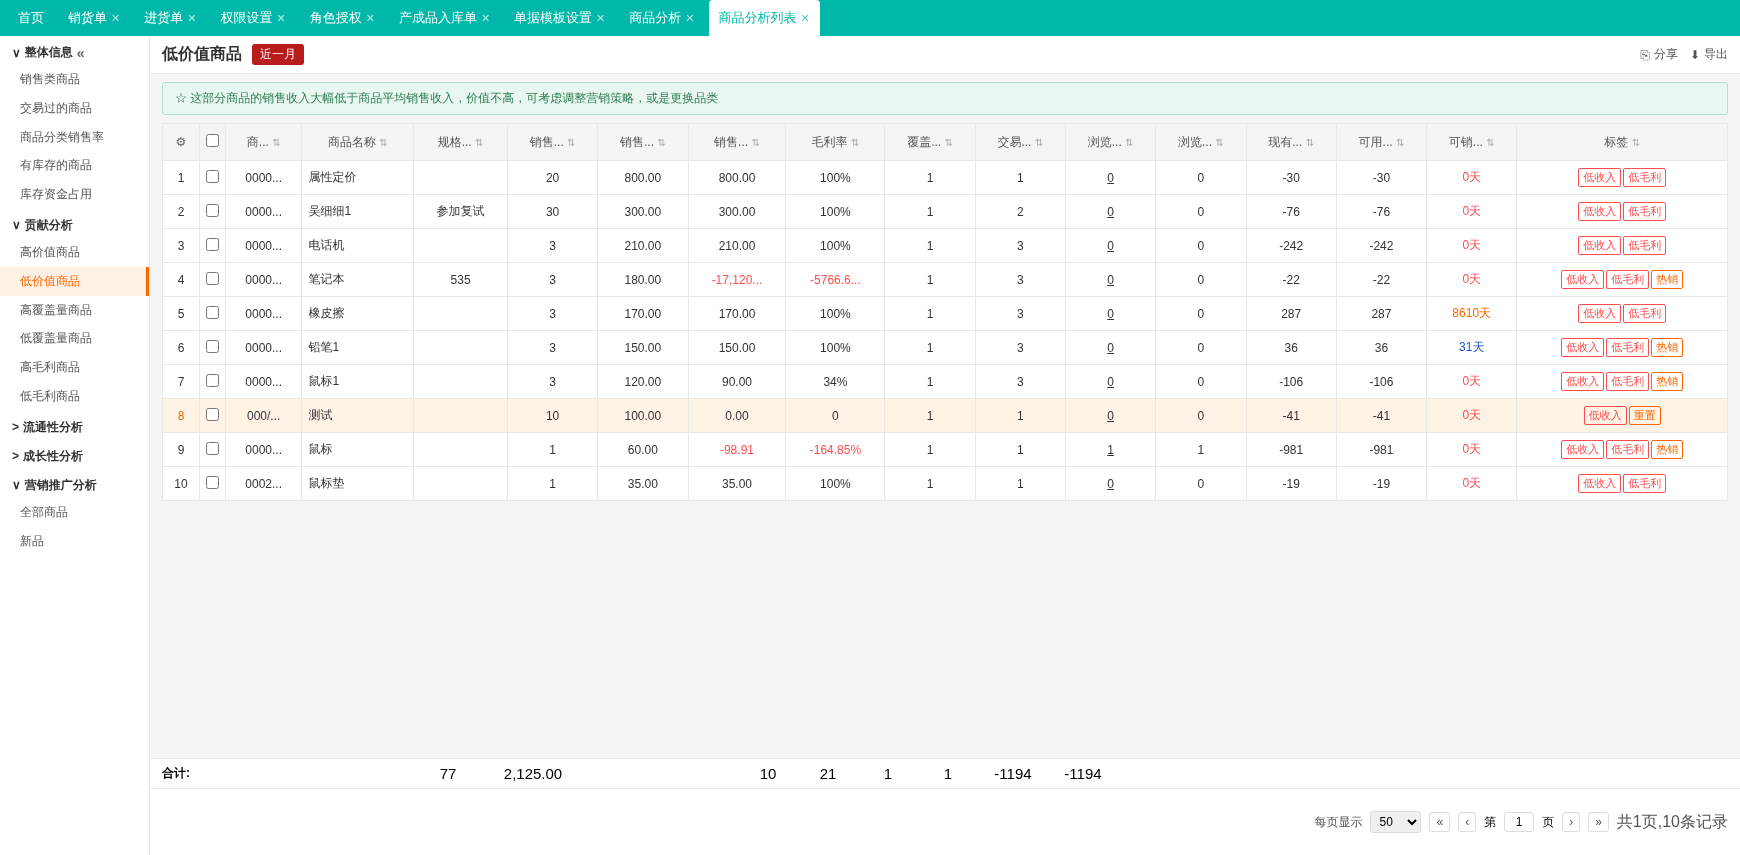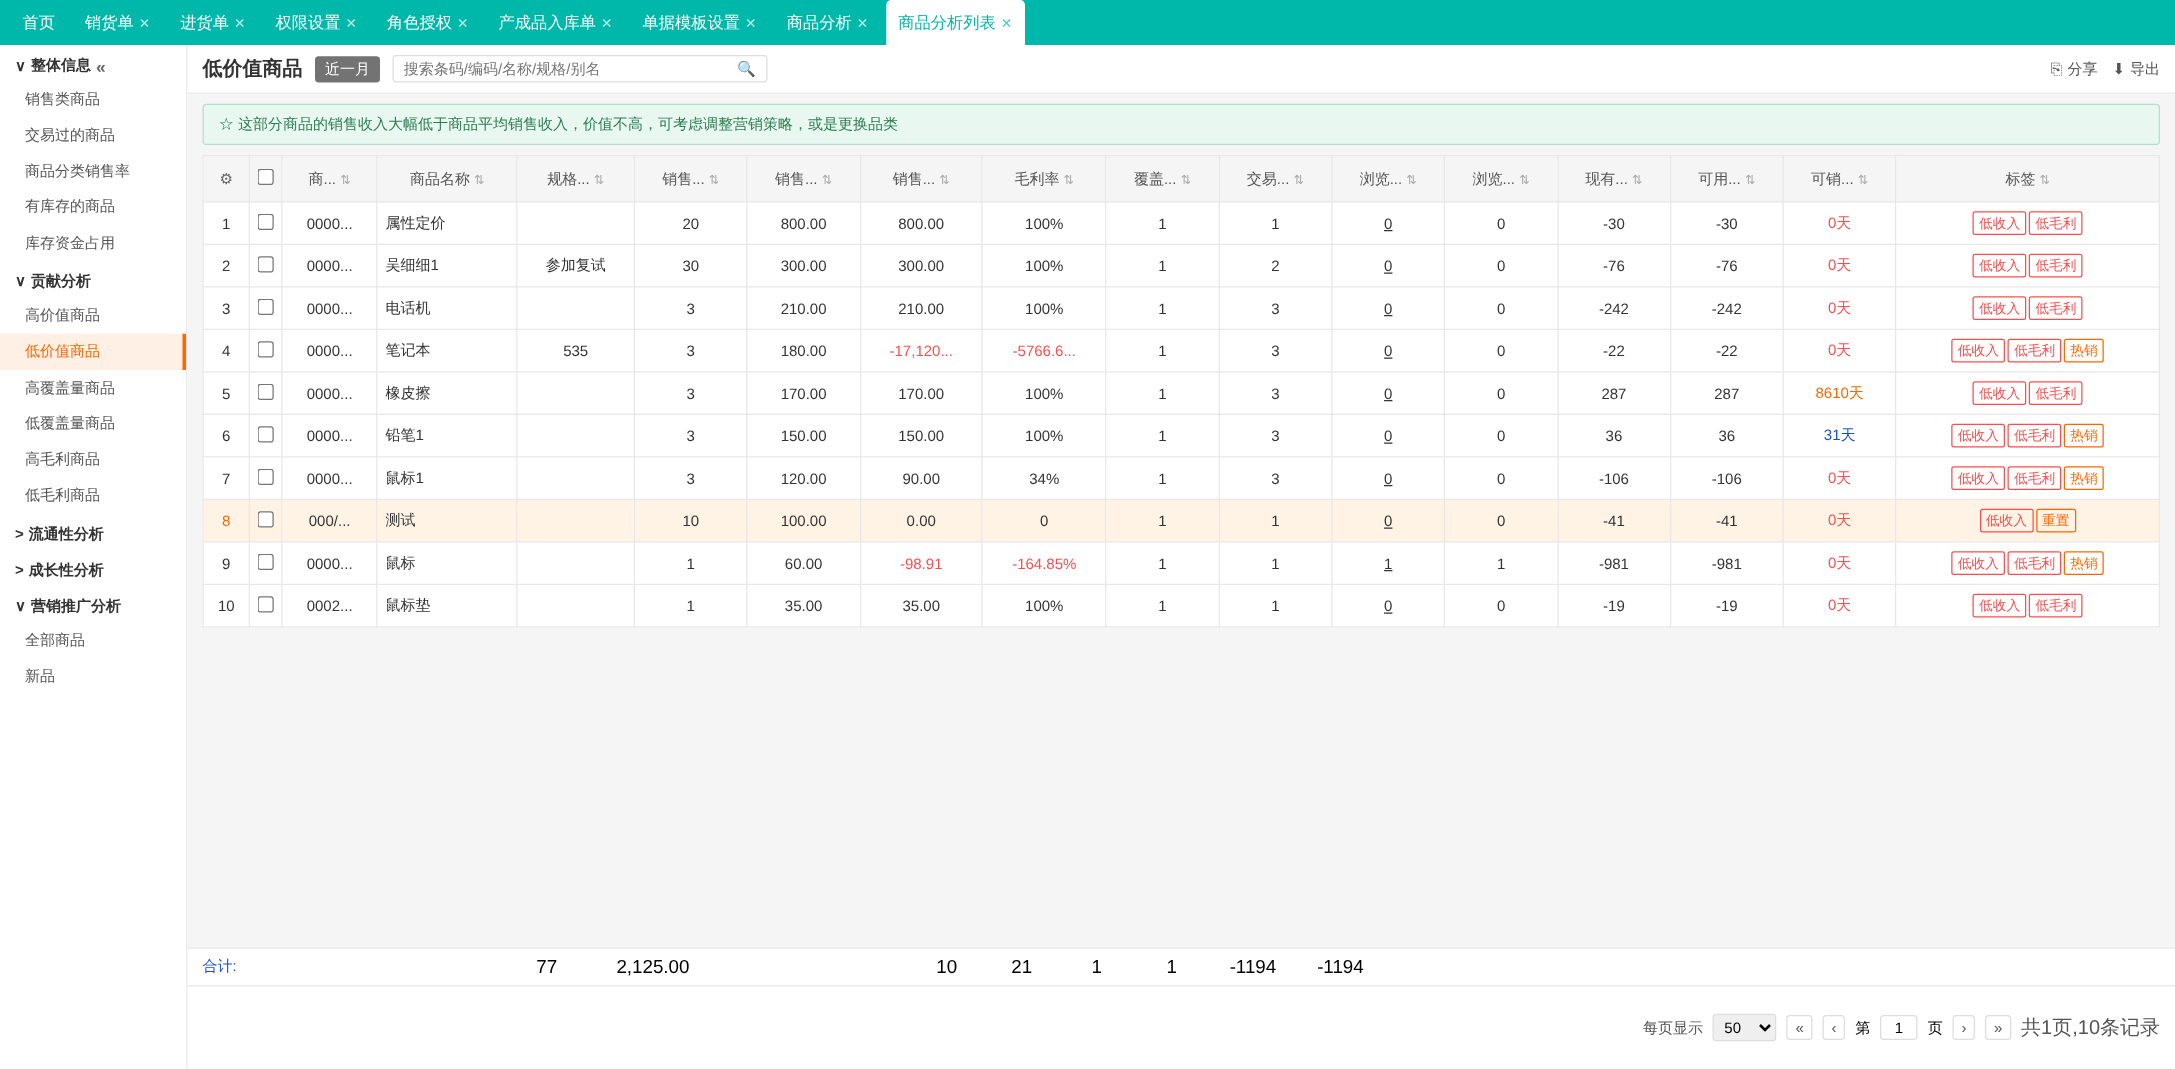--- a/index.html
+++ b/index.html
@@ -87,21 +87,21 @@
       background: #fff;
       border-bottom: 1px solid #e8e8e8;
       gap: 10px;
     }
     .page-title {
       font-size: 16px;
       font-weight: bold;
       color: #333;
     }
     .filter-btn {
-      background: #737373;
+      background: #b91c1c;
       color: #fff;
       border: none;
       border-radius: 3px;
       padding: 2px 8px;
       cursor: pointer;
       font-size: 12px;
     }
     .search-box {
       flex: 1;
       display: flex;
@@ -199,21 +199,21 @@
     .link-underline { text-decoration: underline; cursor: pointer; color: #333; }
 
     
     .table-footer {
       background: #fff;
       border-top: 1px solid #e8e8e8;
       padding: 6px 12px;
       display: flex;
       align-items: center;
     }
-    .total-label { color: #1d4ed8; font-weight: normal; margin-right: 8px; }
+    .total-label { color: #000000; font-weight: bold; margin-right: 18px; }
     .total-cells {
       display: flex;
       gap: 0;
       flex: 1;
     }
     .total-cell {
       padding: 0 8px;
       color: #000000;
       font-size: 15px;
       min-width: 60px;
@@ -334,24 +334,20 @@
       </div>
       <div class="sidebar-item">全部商品</div>
       <div class="sidebar-item">新品</div>
     </div>
 
     <div class="main-content">
 
       <div class="content-header">
         <span class="page-title">低价值商品</span>
         <button class="filter-btn">近一月</button>
-        <div class="search-box">
-          <input type="text" placeholder="搜索条码/编码/名称/规格/别名" style="">
-          <span style="color:#00b8a9;">🔍</span>
-        </div>
         <div class="header-right">
           <div class="header-action">
             <span>⎘</span>
             <span>分享</span>
           </div>
           <div class="header-action">
             <span>⬇</span>
             <span>导出</span>
           </div>
         </div>

